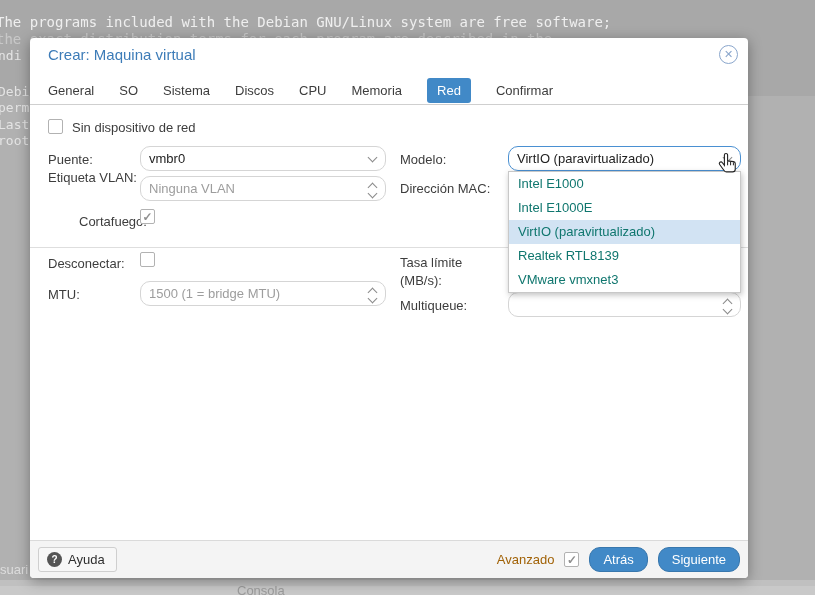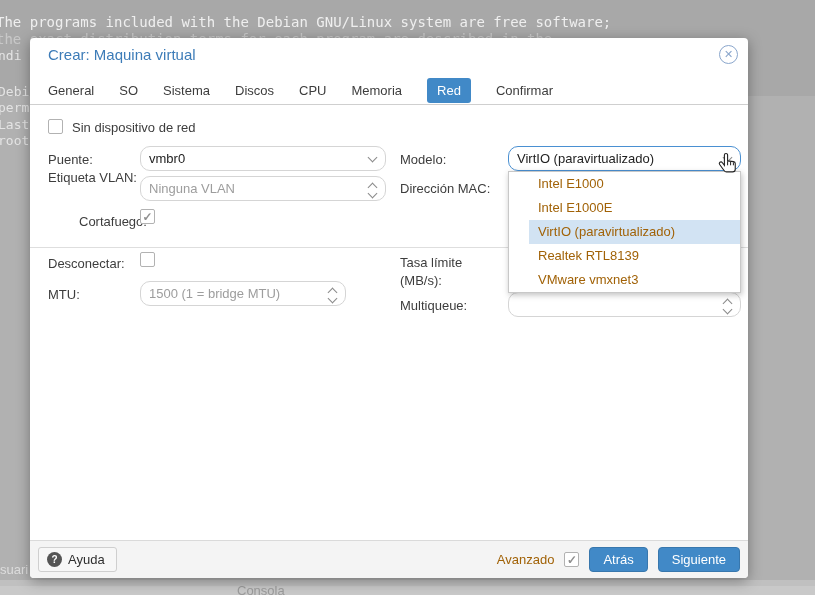--- a/index.html
+++ b/index.html
@@ -45,35 +45,35 @@
   .chev.dn-s { top:13px; transform:rotate(45deg); }
 
   .cb { position:absolute; width:15px; height:15px; background:#fff; border:1px solid #b2b2b2; border-radius:2px;
         font-size:12px; line-height:14px; text-align:center; color:#8f8f8f; font-weight:bold; }
 
   .hsep { position:absolute; left:0; right:0; top:209px; border-top:1px solid #dedede; }
 
   
   .dropdown { position:absolute; left:478px; top:133px; width:233px; background:#fff; border:1px solid #c8c8c8;
               box-shadow:1px 2px 6px rgba(0,0,0,.25); z-index:5; }
-  .dd-item { height:24px; line-height:24px; font-size:13px; color:#a16207; padding-left:9px; cursor:pointer;margin-left:20px; }
+  .dd-item { height:24px; line-height:24px; font-size:13px; color:#0f766e; padding-left:9px; cursor:pointer; }
   .dd-item.selected { background:#d2e3f3; }
 
   
   .footer { position:absolute; left:0; right:0; bottom:0; height:38px; background:#f4f4f4;
             border-top:1px solid #dadada; border-radius:0 0 4px 4px; }
   .help-btn { position:absolute; left:8px; top:6px; height:25px; padding:0 11px 0 8px; background:#f7f7f7;
               border:1px solid #cfcfcf; border-radius:3px; font-size:13px; color:#2e2e2e;
               display:flex; align-items:center; gap:6px; cursor:pointer; }
   .help-ico { width:15px; height:15px; border-radius:50%; background:#555; color:#fff; font-size:10px; font-weight:bold;
               line-height:15px; text-align:center; }
   .foot-right { position:absolute; right:8px; top:6px; display:flex; align-items:center; gap:10px; }
   .adv-lbl { font-size:13px; color:#a16207; }
   .cb-inline { position:static; display:inline-block; }
-  .btn-blue { height:25px; padding:0 13px; background:#4189c7; border:1px solid #3877ad; border-radius:4px;
+  .btn-blue { height:25px; padding:0 13px; background:#4189c7; border:1px solid #3877ad; border-radius:11px;
               color:#fff; font-size:13px; line-height:23px; cursor:pointer; }
 
   .cursor-hand { position:absolute; left:717px; top:152px; width:24px; height:26px; z-index:9; pointer-events:none; }
 </style>
 </head>
 <body>
 
 <div class="bg-band band-terminal"></div>
 <div class="bg-band band-mid"></div>
 <div class="bg-band band-bottom"></div>
@@ -134,21 +134,21 @@
   </div>
 
   <span class="lbl" style="left:370px; top:143px;">Dirección MAC:</span>
 
   <div class="hsep"></div>
 
   <span class="lbl" style="left:18px; top:218px;">Desconectar:</span>
   <span class="cb" style="left:110px; top:214px;"></span>
 
   <span class="lbl" style="left:18px; top:249px;">MTU:</span>
-  <div class="field" style="left:110px; top:243px; width:206px;">
+  <div class="field" style="left:110px; top:243px; width:246px;">
     <span class="ph">1500 (1 = bridge MTU)</span>
     <i class="chev up-s"></i>
     <i class="chev dn-s"></i>
   </div>
 
   <span class="lbl" style="left:370px; top:216px; width:95px; line-height:18px;">Tasa límite (MB/s):</span>
   <span class="lbl" style="left:370px; top:260px;">Multiqueue:</span>
   <div class="field" style="left:478px; top:254px; width:233px;">
     <i class="chev up-s"></i>
     <i class="chev dn-s"></i>

